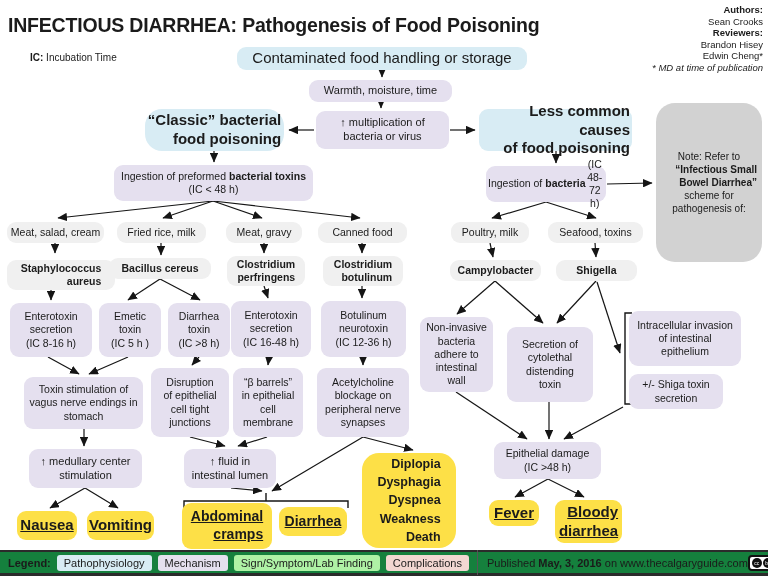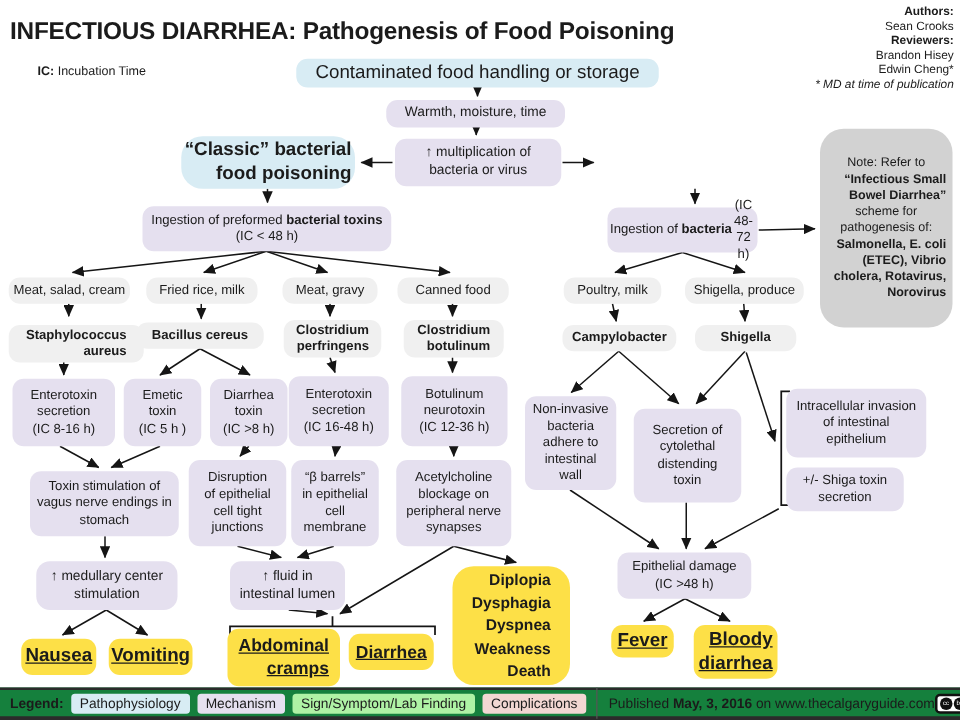--- a/index.html
+++ b/index.html
@@ -112,43 +112,44 @@
       <path d="M632,313 L625,313 L625,404 L632,404" stroke-width="1.4"></path>
     </g>
   </svg>
 
   <div class="n blue fs13" style="left:237px;top:47px;width:290px;height:23px;">Contaminated food handling or storage</div>
   <div class="n lav fs11" style="left:309px;top:80px;width:143px;height:22px;">Warmth, moisture, time</div>
   <div class="n lav fs11" style="left:316px;top:111px;width:133px;height:38px;">↑ multiplication of
 bacteria or virus</div>
   <div class="n blue b fs13" style="left:145px;top:109px;width:139px;height:42px;border-radius:17px;">“Classic” bacterial
 food poisoning</div>
+  <div class="n blue b fs13" style="left:479px;top:109px;width:153px;height:42px;">Less common causes
+of food poisoning</div>
 
   <div class="n noteg" style="left:656px;top:103px;width:106px;height:159px;font-size:10px;line-height:1.3;padding:5px;white-space:normal;flex-direction:column;">
     <span class="note-in">Note: Refer to</span>
     <span class="note-in b">“Infectious Small Bowel Diarrhea”</span>
     <span class="note-in">scheme for pathogenesis of:</span>
-    <span class="note-in b">Salmonella, E. coli (ETEC), Vibrio cholera, Rotavirus, Norovirus</span>
   </div>
 
   <div class="n lav" style="left:114px;top:165px;width:199px;height:36px;white-space:normal;flex-direction:column;">
     <span style="white-space:nowrap;"><span>Ingestion of preformed </span><span class="b">bacterial toxins</span></span>
     <span>(IC &lt; 48 h)</span>
   </div>
   <div class="n lav" style="left:486px;top:166px;width:120px;height:36px;white-space:normal;">
     <span style="white-space:nowrap;"><span>Ingestion of </span><span class="b">bacteria</span></span>
     <span>(IC 48-72 h)</span>
   </div>
 
   <div class="n gray" style="left:7px;top:222px;width:97px;height:21px;">Meat, salad, cream</div>
   <div class="n gray" style="left:117px;top:222px;width:89px;height:21px;">Fried rice, milk</div>
   <div class="n gray" style="left:226px;top:222px;width:76px;height:21px;">Meat, gravy</div>
   <div class="n gray" style="left:318px;top:222px;width:89px;height:21px;">Canned food</div>
   <div class="n gray" style="left:451px;top:222px;width:78px;height:21px;">Poultry, milk</div>
-  <div class="n gray" style="left:548px;top:222px;width:95px;height:21px;">Shigella, produce</div>
+  <div class="n gray" style="left:548px;top:222px;width:95px;height:21px;">Seafood, toxins</div>
 
   <div class="n gray b" style="left:7px;top:260px;width:108px;height:30px;">Staphylococcus
 aureus</div>
   <div class="n gray b" style="left:109px;top:258px;width:102px;height:21px;">Bacillus cereus</div>
   <div class="n gray b" style="left:227px;top:256px;width:78px;height:30px;">Clostridium
 perfringens</div>
   <div class="n gray b" style="left:323px;top:256px;width:80px;height:30px;">Clostridium
 botulinum</div>
   <div class="n gray b" style="left:450px;top:260px;width:91px;height:21px;">Campylobacter</div>
   <div class="n gray b" style="left:556px;top:260px;width:81px;height:21px;">Shigella</div>
@@ -178,21 +179,21 @@
 junctions</div>
   <div class="n lav" style="left:233px;top:368px;width:70px;height:69px;">“β barrels”
 in epithelial
 cell
 membrane</div>
   <div class="n lav" style="left:317px;top:368px;width:92px;height:69px;">Acetylcholine
 blockage on
 peripheral nerve
 synapses</div>
 
-  <div class="n lav fs11" style="left:29px;top:449px;width:113px;height:39px;border-radius:11px;">↑ medullary center
+  <div class="n lav fs11" style="left:29px;top:449px;width:113px;height:39px;">↑ medullary center
 stimulation</div>
   <div class="n lav fs11" style="left:184px;top:449px;width:92px;height:39px;">↑ fluid in
 intestinal lumen</div>
 
   <div class="n lav" style="left:420px;top:317px;width:73px;height:75px;">Non-invasive
 bacteria
 adhere to
 intestinal
 wall</div>
   <div class="n lav" style="left:507px;top:327px;width:86px;height:75px;">Secretion of

